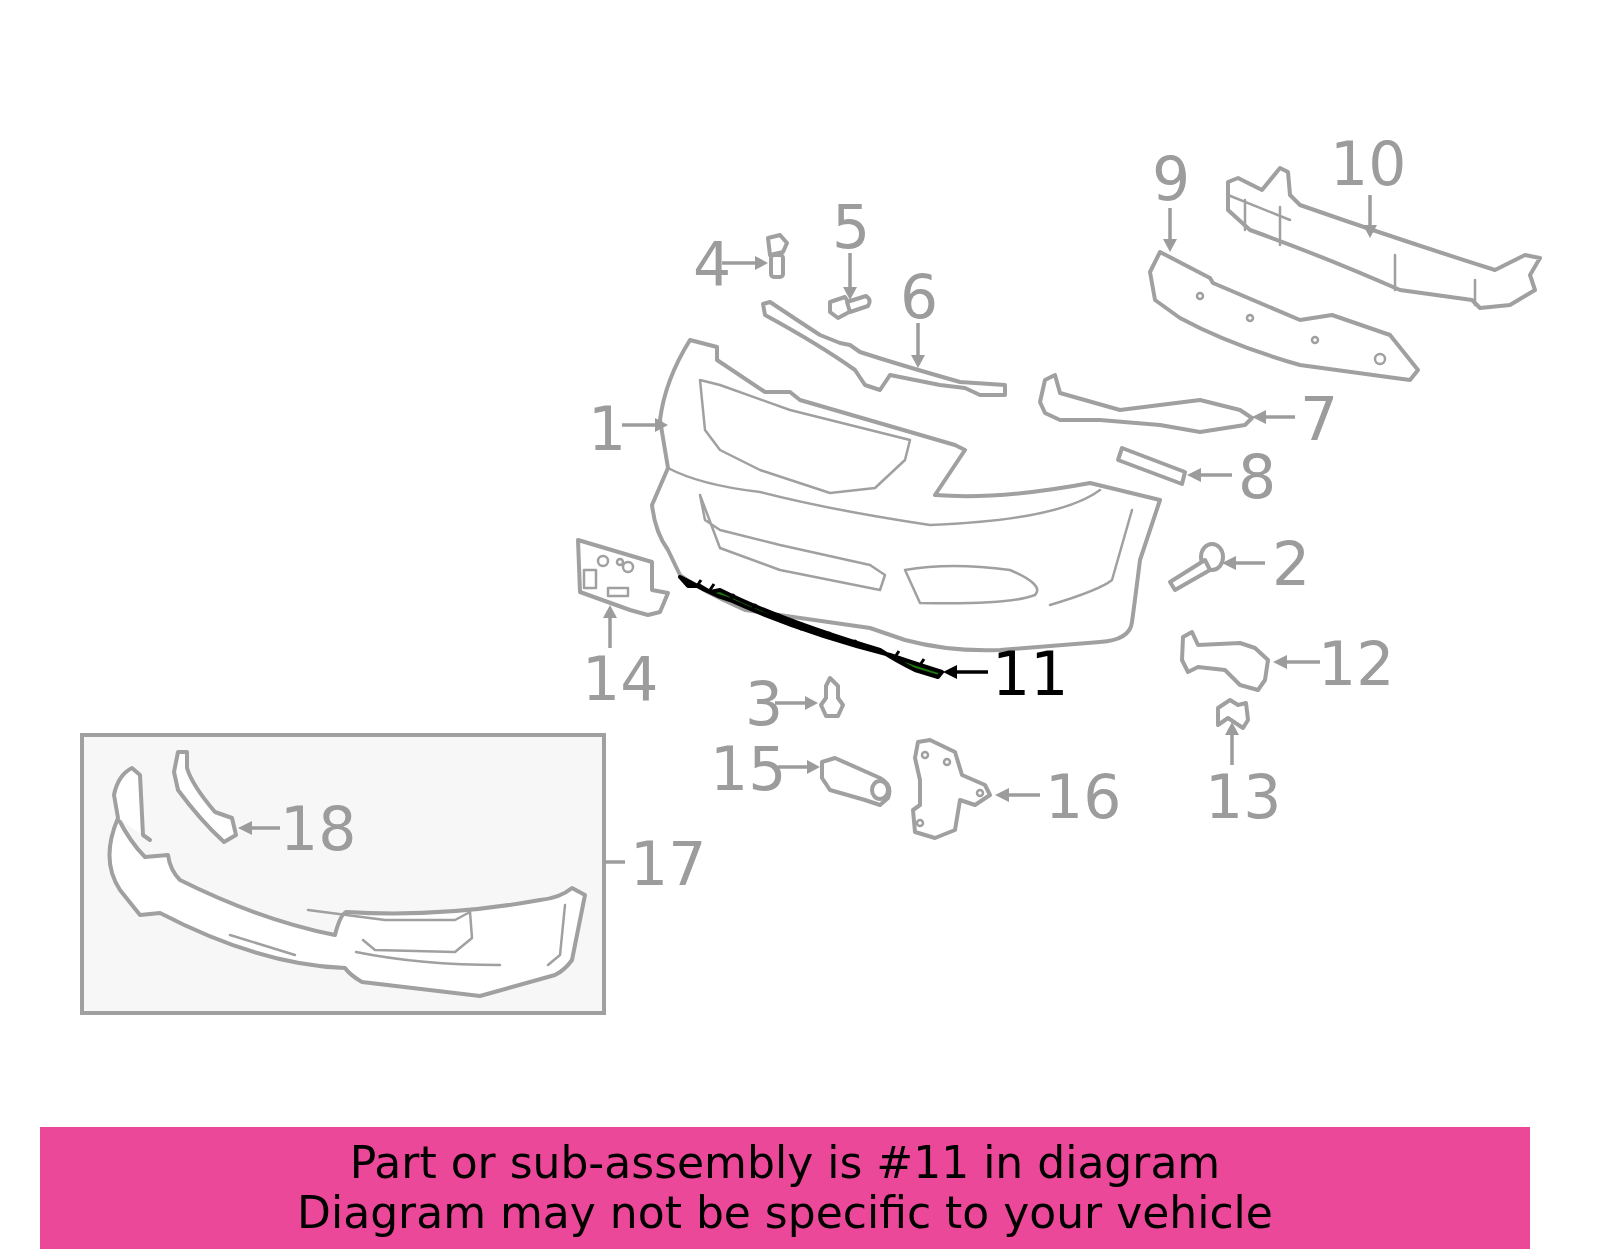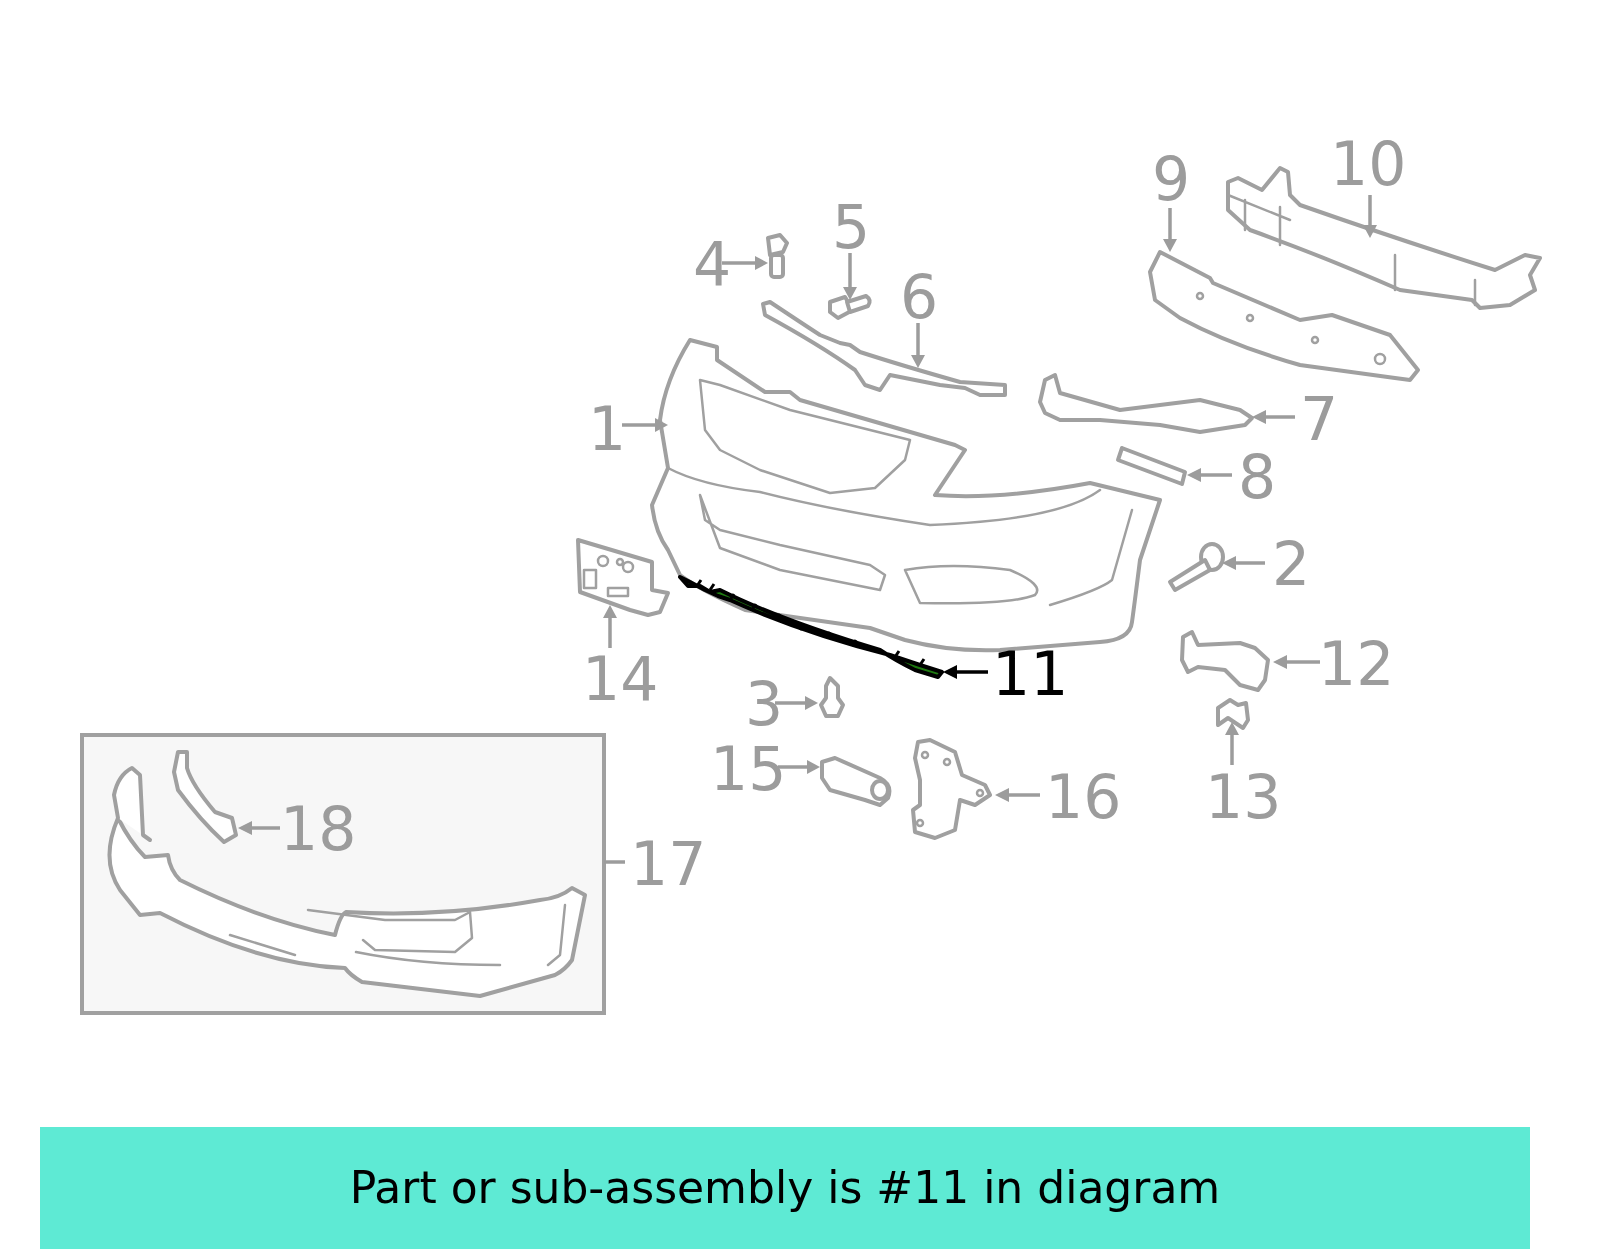--- a/index.html
+++ b/index.html
@@ -8,21 +8,21 @@
   .part { fill: #ffffff; stroke: #a0a0a0; stroke-width: 4; stroke-linejoin: round; stroke-linecap: round; }
   .part-thin { fill: none; stroke: #a0a0a0; stroke-width: 2.5; stroke-linejoin: round; stroke-linecap: round; }
   .hl { fill: #1e7a10; stroke: #000000; stroke-width: 4; stroke-linejoin: round; }
   .lbl { fill: #9c9c9c; font-family: "DejaVu Sans", sans-serif; font-size: 60px; }
   .lbl-hl { fill: #000000; font-family: "DejaVu Sans", sans-serif; font-size: 60px; }
   .leader { stroke: #9c9c9c; stroke-width: 3.5; fill: none; }
   .leader-hl { stroke: #000000; stroke-width: 3.5; fill: none; }
   .ah { fill: #9c9c9c; }
   .ah-hl { fill: #000000; }
   .inset { fill: #f7f7f7; stroke: #a0a0a0; stroke-width: 4; }
-  #banner { position: absolute; left: 40px; top: 1127px; width: 1490px; height: 122px; background: #5eead4; display: flex; flex-direction: column; align-items: center; justify-content: center; }
+  #banner { position: absolute; left: 40px; top: 1127px; width: 1490px; height: 122px; background: #ec4899; display: flex; flex-direction: column; align-items: center; justify-content: center; }
   #banner .line { color: #000000; font-family: "DejaVu Sans", sans-serif; font-size: 44px; line-height: 50px; white-space: nowrap; }
 </style>
 </head>
 <body>
 
 <svg id="diagram" viewBox="0 0 1600 1249" xmlns="http://www.w3.org/2000/svg">
   <defs>
     <marker id="arrow" markerWidth="8" markerHeight="8" refX="6" refY="4" orient="auto" markerUnits="userSpaceOnUse">
       <path d="M0,0 L8,4 L0,8 z" fill="#9c9c9c"></path>
     </marker>
@@ -188,13 +188,14 @@
     <text class="lbl" x="582" y="700">14</text>
     <text class="lbl" x="710" y="790">15</text>
     <text class="lbl" x="1045" y="818">16</text>
     <text class="lbl" x="630" y="885">17</text>
     <text class="lbl" x="280" y="850">18</text>
   </g>
 </svg>
 
 <div id="banner">
   <div class="line">Part or sub-assembly is #11 in diagram</div>
+  <div class="line">Diagram may not be specific to your vehicle</div>
 </div>
 
 </body></html>

